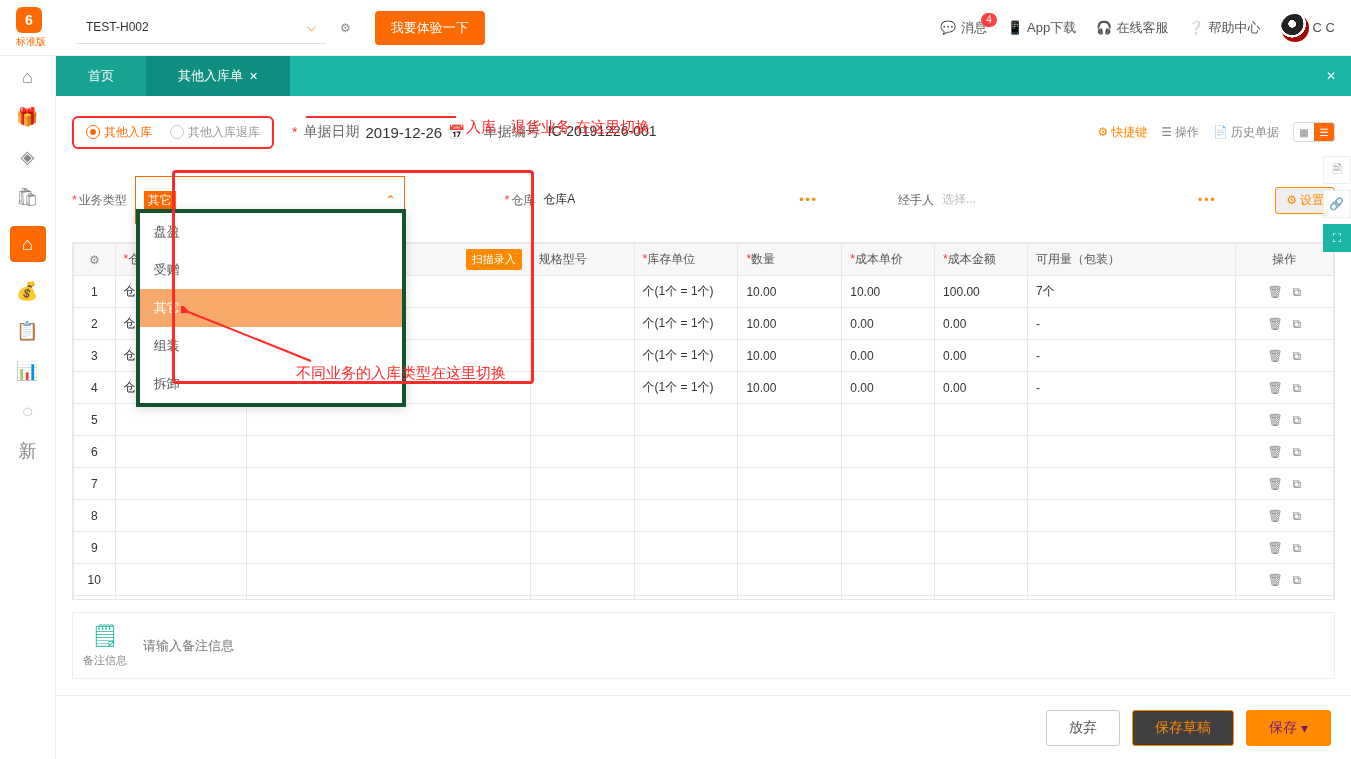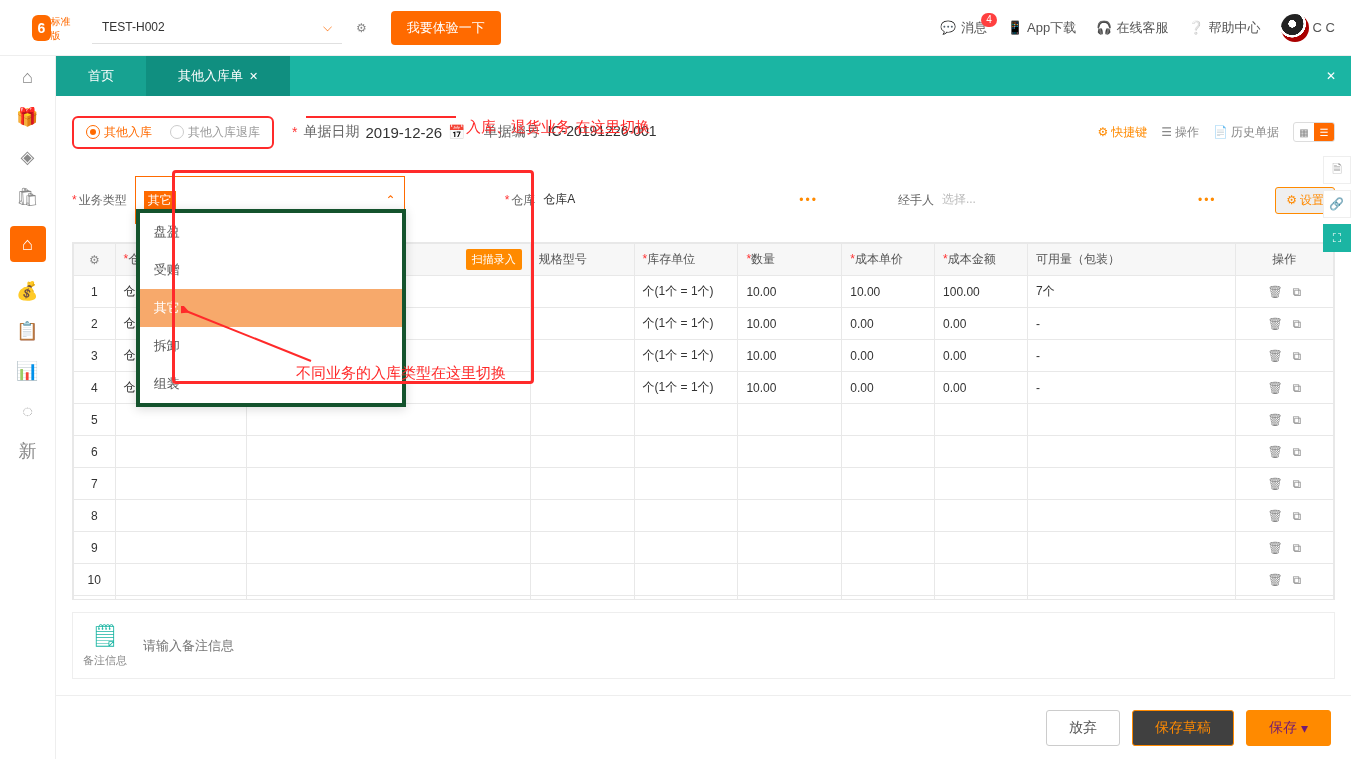--- a/index.html
+++ b/index.html
@@ -1,20 +1,20 @@
 <!DOCTYPE html>
 <html><head>
 <meta charset="utf-8">
 <style>
 * { margin: 0; padding: 0; box-sizing: border-box; font-family: "Microsoft YaHei", Arial, sans-serif; }
 body { font-size: 12px; color: #333; background: #fff; overflow: hidden; }
 
 
 .top-header { height: 56px; display: flex; align-items: center; padding: 0 16px; border-bottom: 1px solid #eee; position: relative; }
-.logo-block { display: flex; flex-direction: row; align-items: center; width: 40px; margin-left: 16px; }
+.logo-block { display: flex; flex-direction: column; width: 40px; }
 .logo-icon { width: 26px; height: 26px; background: #ff6a00; border-radius: 6px; position: relative; display:flex; align-items:center; justify-content:center; }
 .logo-icon::after { content:"6"; color:#fff; font-weight:bold; font-size:14px; }
 .logo-text { font-size: 10px; color: #ff6a00; margin-top: 2px; }
 .org-select { margin-left: 20px; width: 250px; height: 32px; display: flex; align-items: center; padding: 0 10px; color: #333; border-bottom: 1px solid #e0e0e0; }
 .org-select .chev { margin-left: auto; color: #ff6a00; }
 .gear-btn { margin-left: 10px; color: #888; padding: 4px; }
 .cta-btn { margin-left: 20px; background: #ff6a00; color: #fff; border: none; padding: 8px 16px; border-radius: 4px; font-size: 13px; }
 .header-right { margin-left: auto; display: flex; align-items: center; gap: 20px; color: #555; font-size: 13px; }
 .hr-item { display: flex; align-items: center; gap: 4px; position: relative; }
 .badge { position: absolute; top: -6px; right: -10px; background: #ff4040; color: #fff; border-radius: 8px; padding: 0 5px; font-size: 10px; line-height: 14px; }
@@ -232,22 +232,22 @@
         <div class="dd-border"></div>
         <div class="field">
           <span class="lab"><span class="req">*</span><span>业务类型</span></span>
           <div class="select-box">
             <span class="sel-val">其它</span>
             <span class="chev-up">⌃</span>
             <div class="dropdown">
               <div class="opt">盘盈</div>
               <div class="opt">受赠</div>
               <div class="opt sel">其它</div>
+              <div class="opt">组装</div>
               <div class="opt">拆卸</div>
-              <div class="opt">组装</div>
             </div>
           </div>
         </div>
         <div class="field" style="margin-left:80px;">
           <span class="lab"><span class="req">*</span><span>仓库</span></span>
           <div class="plain-sel">
               <span>仓库A</span>
             </div>
           <span class="dots">•••</span>
         </div>

